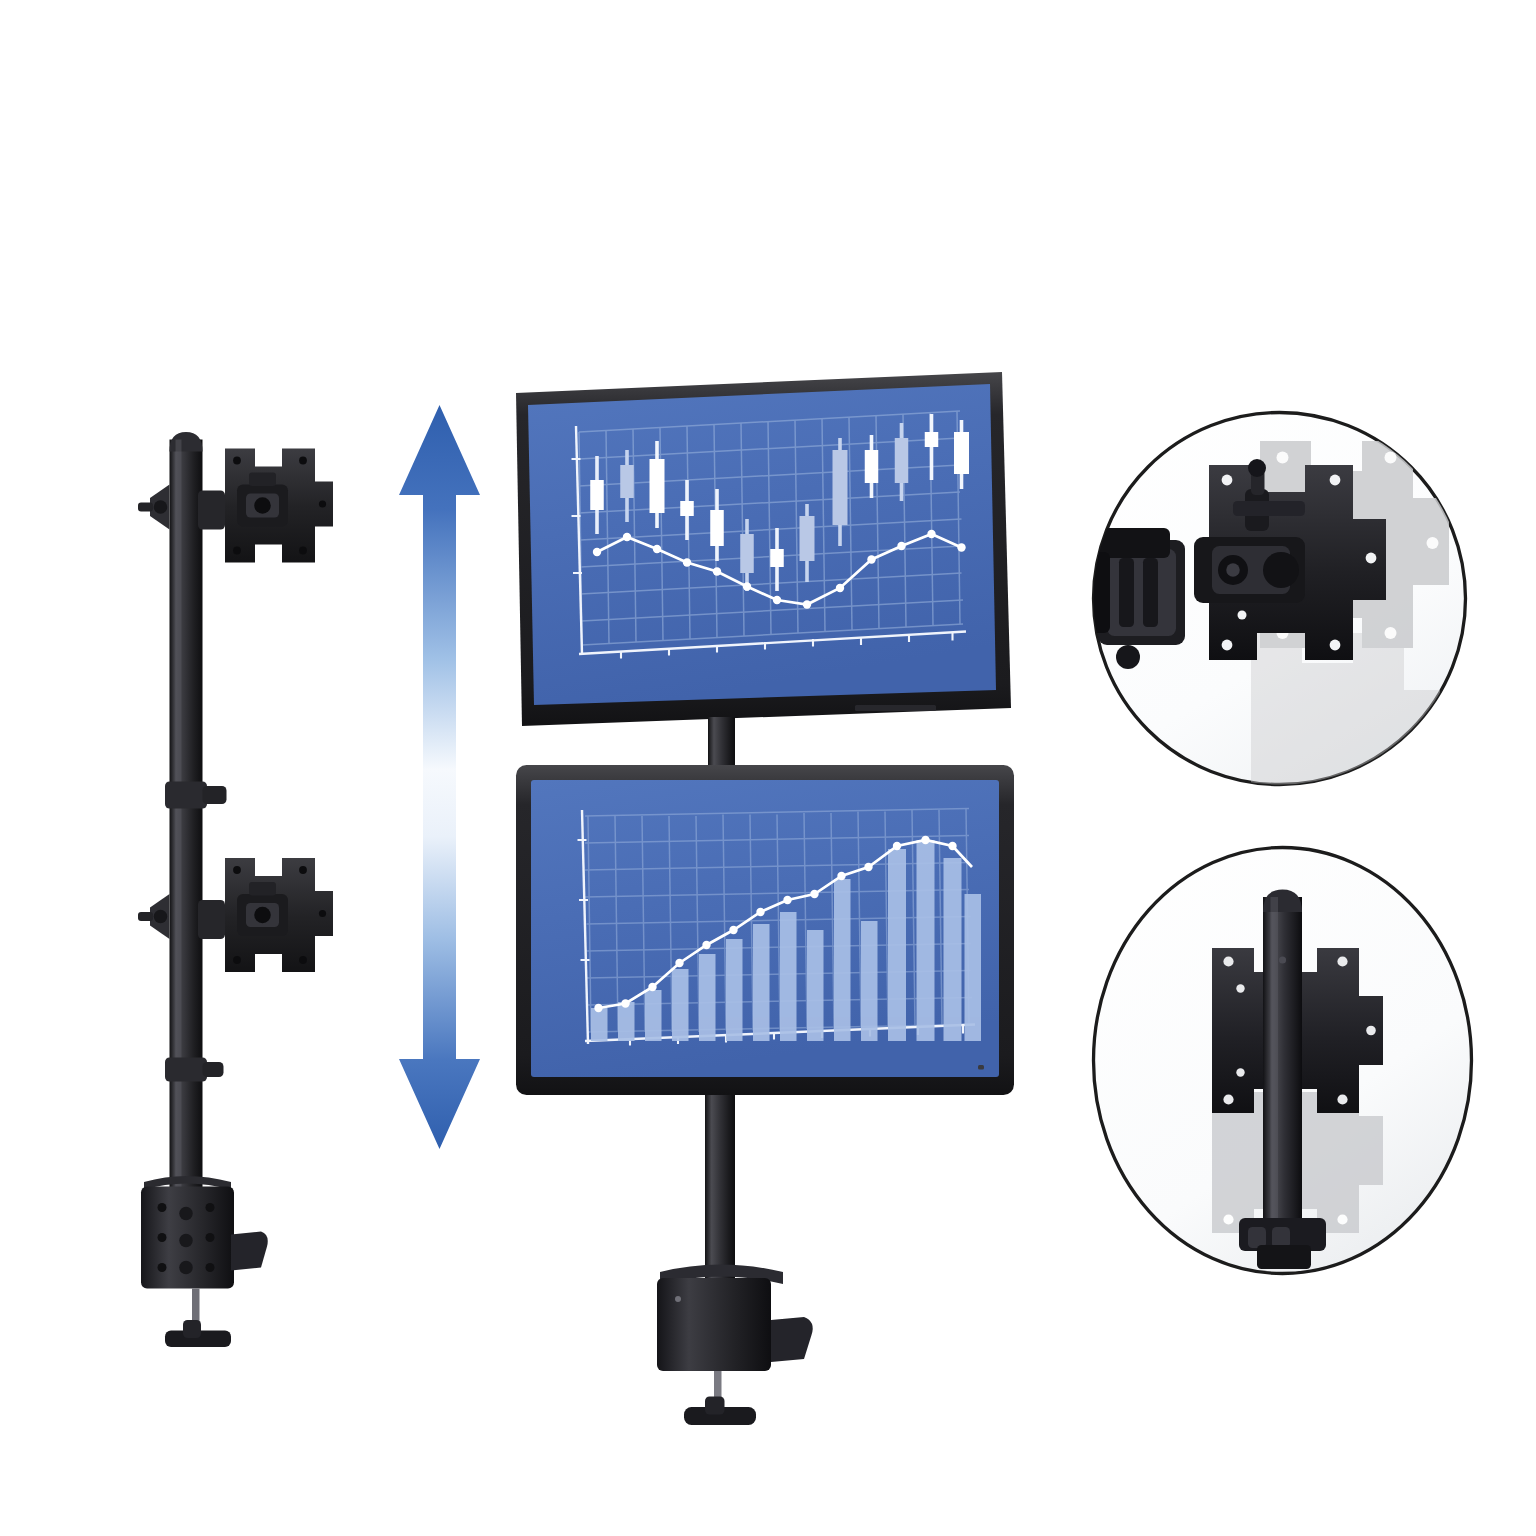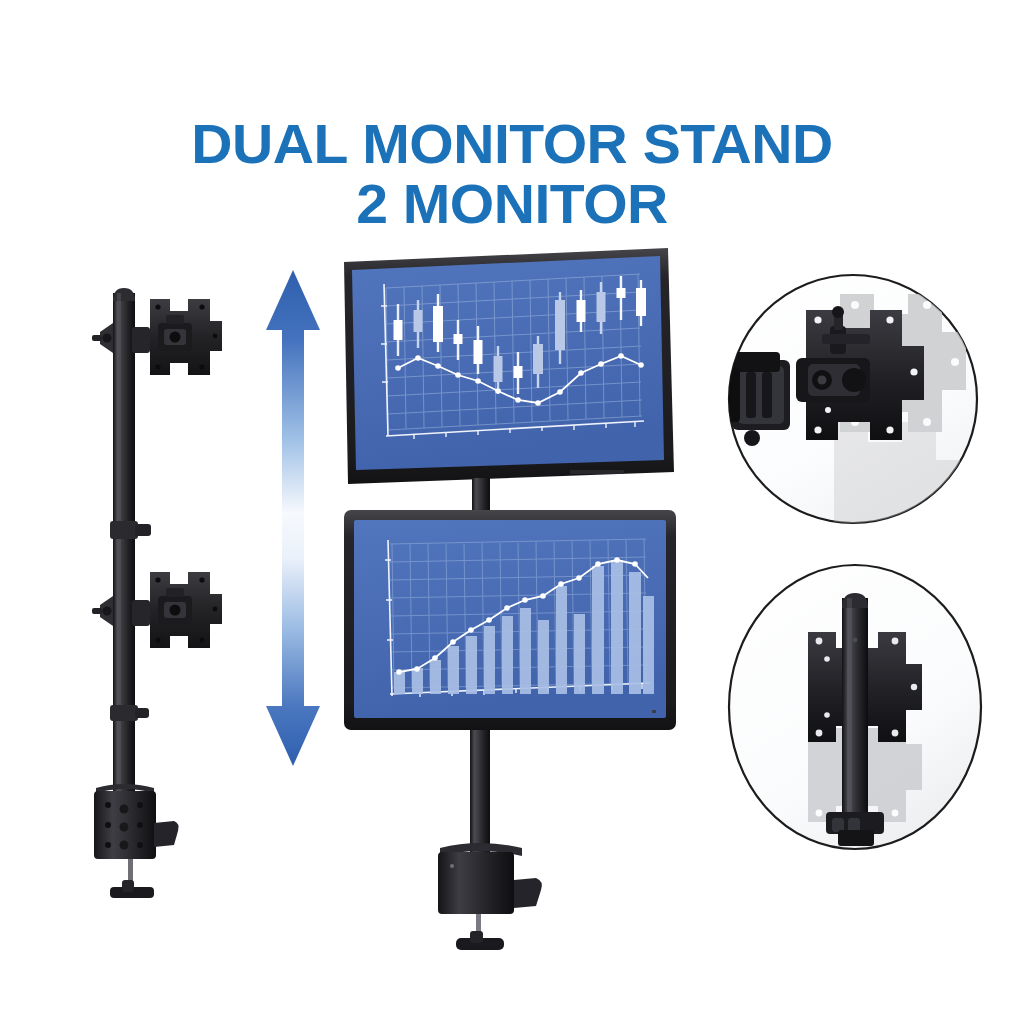--- a/index.html
+++ b/index.html
@@ -95,24 +95,20 @@
     overflow: hidden;
     clip: rect(0 0 0 0);
     white-space: nowrap;
   }
 </style>
 </head>
 <body>
 
 <div id="stage">
 
-  <div id="title-block">
-    <span class="title-line l1">DUAL MONITOR STAND</span>
-    <span class="title-line l2">2 MONITOR</span>
-  </div>
 
   <div id="left-product">
     <svg width="170" height="625" viewBox="0 0 170 625">
       <defs>
         <linearGradient id="poleGrad" x1="0" y1="0" x2="1" y2="0">
           <stop offset="0%" stop-color="#121214"></stop>
           <stop offset="18%" stop-color="#4a4a50"></stop>
           <stop offset="45%" stop-color="#36363b"></stop>
           <stop offset="75%" stop-color="#1e1e21"></stop>
           <stop offset="100%" stop-color="#0e0e10"></stop>

